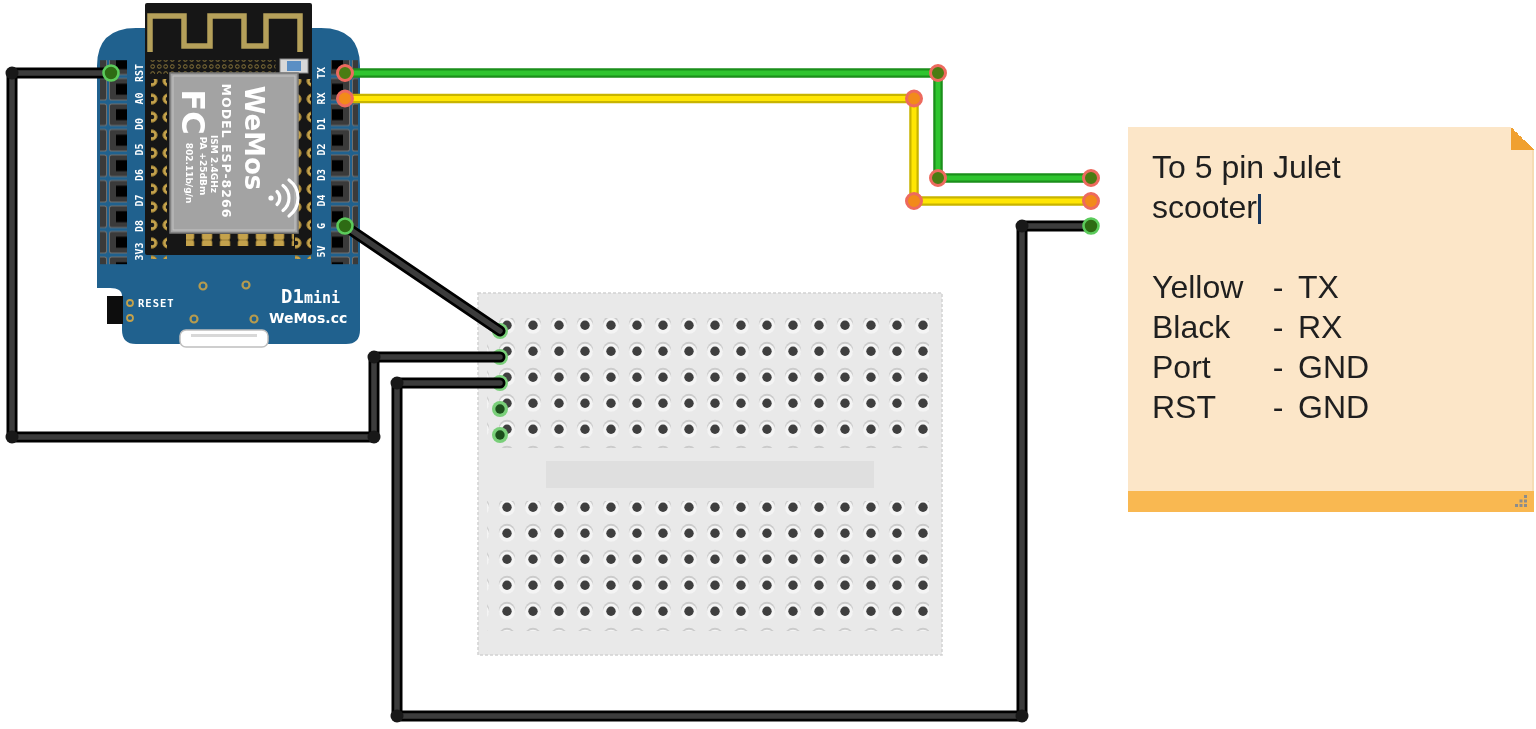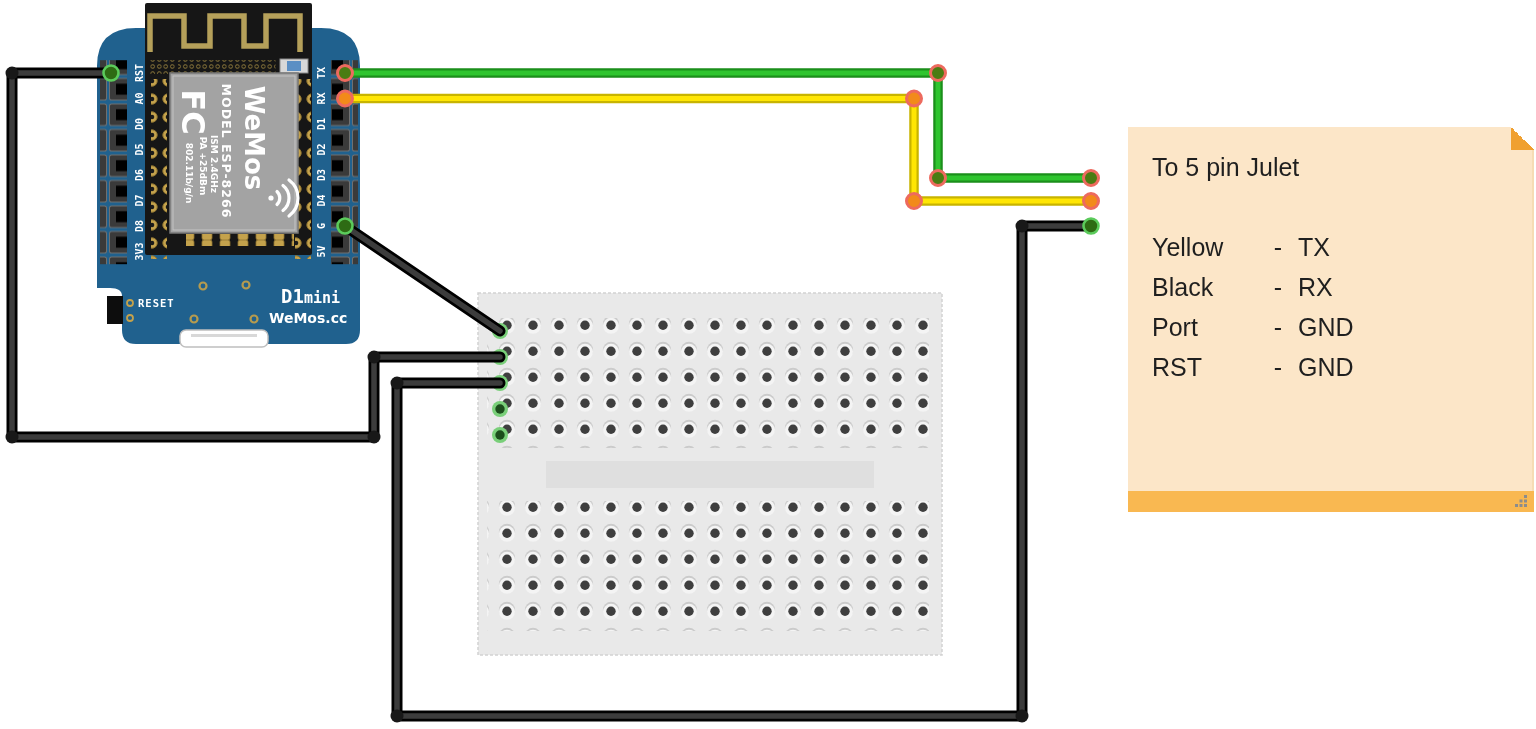--- a/index.html
+++ b/index.html
@@ -7,21 +7,21 @@
          font-family:"Liberation Sans",sans-serif;}
   #circuit-svg{position:absolute;left:0;top:0;}
   svg text{user-select:none;}
 
   
   .note{position:absolute;left:1128px;top:127px;width:406px;height:385px;
         background:#FCE6C8;box-shadow:inset -2px 0 0 #F6DCB4;}
   .note-fold{position:absolute;right:0;top:0;width:23px;height:23px;
              background:linear-gradient(to bottom left,#ffffff 50%,#F0A030 50%);}
   .note-content{position:absolute;left:24px;top:20px;right:16px;
-                font-size:25px;line-height:40px;color:#1F1F1F;}
+                font-size:32px;line-height:40px;color:#1F1F1F;}
   .note-line{min-height:40px;white-space:nowrap;}
   .caret{display:inline-block;width:3px;height:30px;background:#17365D;
          vertical-align:-6px;margin-left:1px;}
   .legend-row{display:grid;grid-template-columns:106px 40px auto;min-height:40px;}
   .legend-row .dash{text-align:center;}
   .note-bar{position:absolute;left:0;bottom:0;width:100%;height:21px;background:#F9B851;}
   .grip{position:absolute;right:7px;bottom:5px;width:12px;height:12px;}
   .grip span{position:absolute;left:0;top:9px;width:3px;height:3px;background:#8C8C8C;
              box-shadow:4.5px 0 0 #8C8C8C, 9px 0 0 #8C8C8C,
                         4.5px -4.5px 0 #8C8C8C, 9px -4.5px 0 #8C8C8C,
@@ -212,20 +212,21 @@
     <circle cx="914" cy="98.5" r="7.5"></circle>
     <circle cx="914" cy="201" r="7.5"></circle>
     <circle cx="1091" cy="201" r="7.5"></circle>
   </g>
 </svg>
 
 <div class="note">
   <div class="note-fold"></div>
   <div class="note-content">
     <div class="note-line">To 5 pin Julet</div>
+    <div class="note-line"><span>scooter</span><span class="caret"></span></div>
     <div class="note-line">&nbsp;</div>
     <div class="legend-row">
       <span>Yellow</span>
           <span class="dash">-</span>
           <span>TX</span>
     </div>
     <div class="legend-row">
       <span>Black</span>
           <span class="dash">-</span>
           <span>RX</span>

